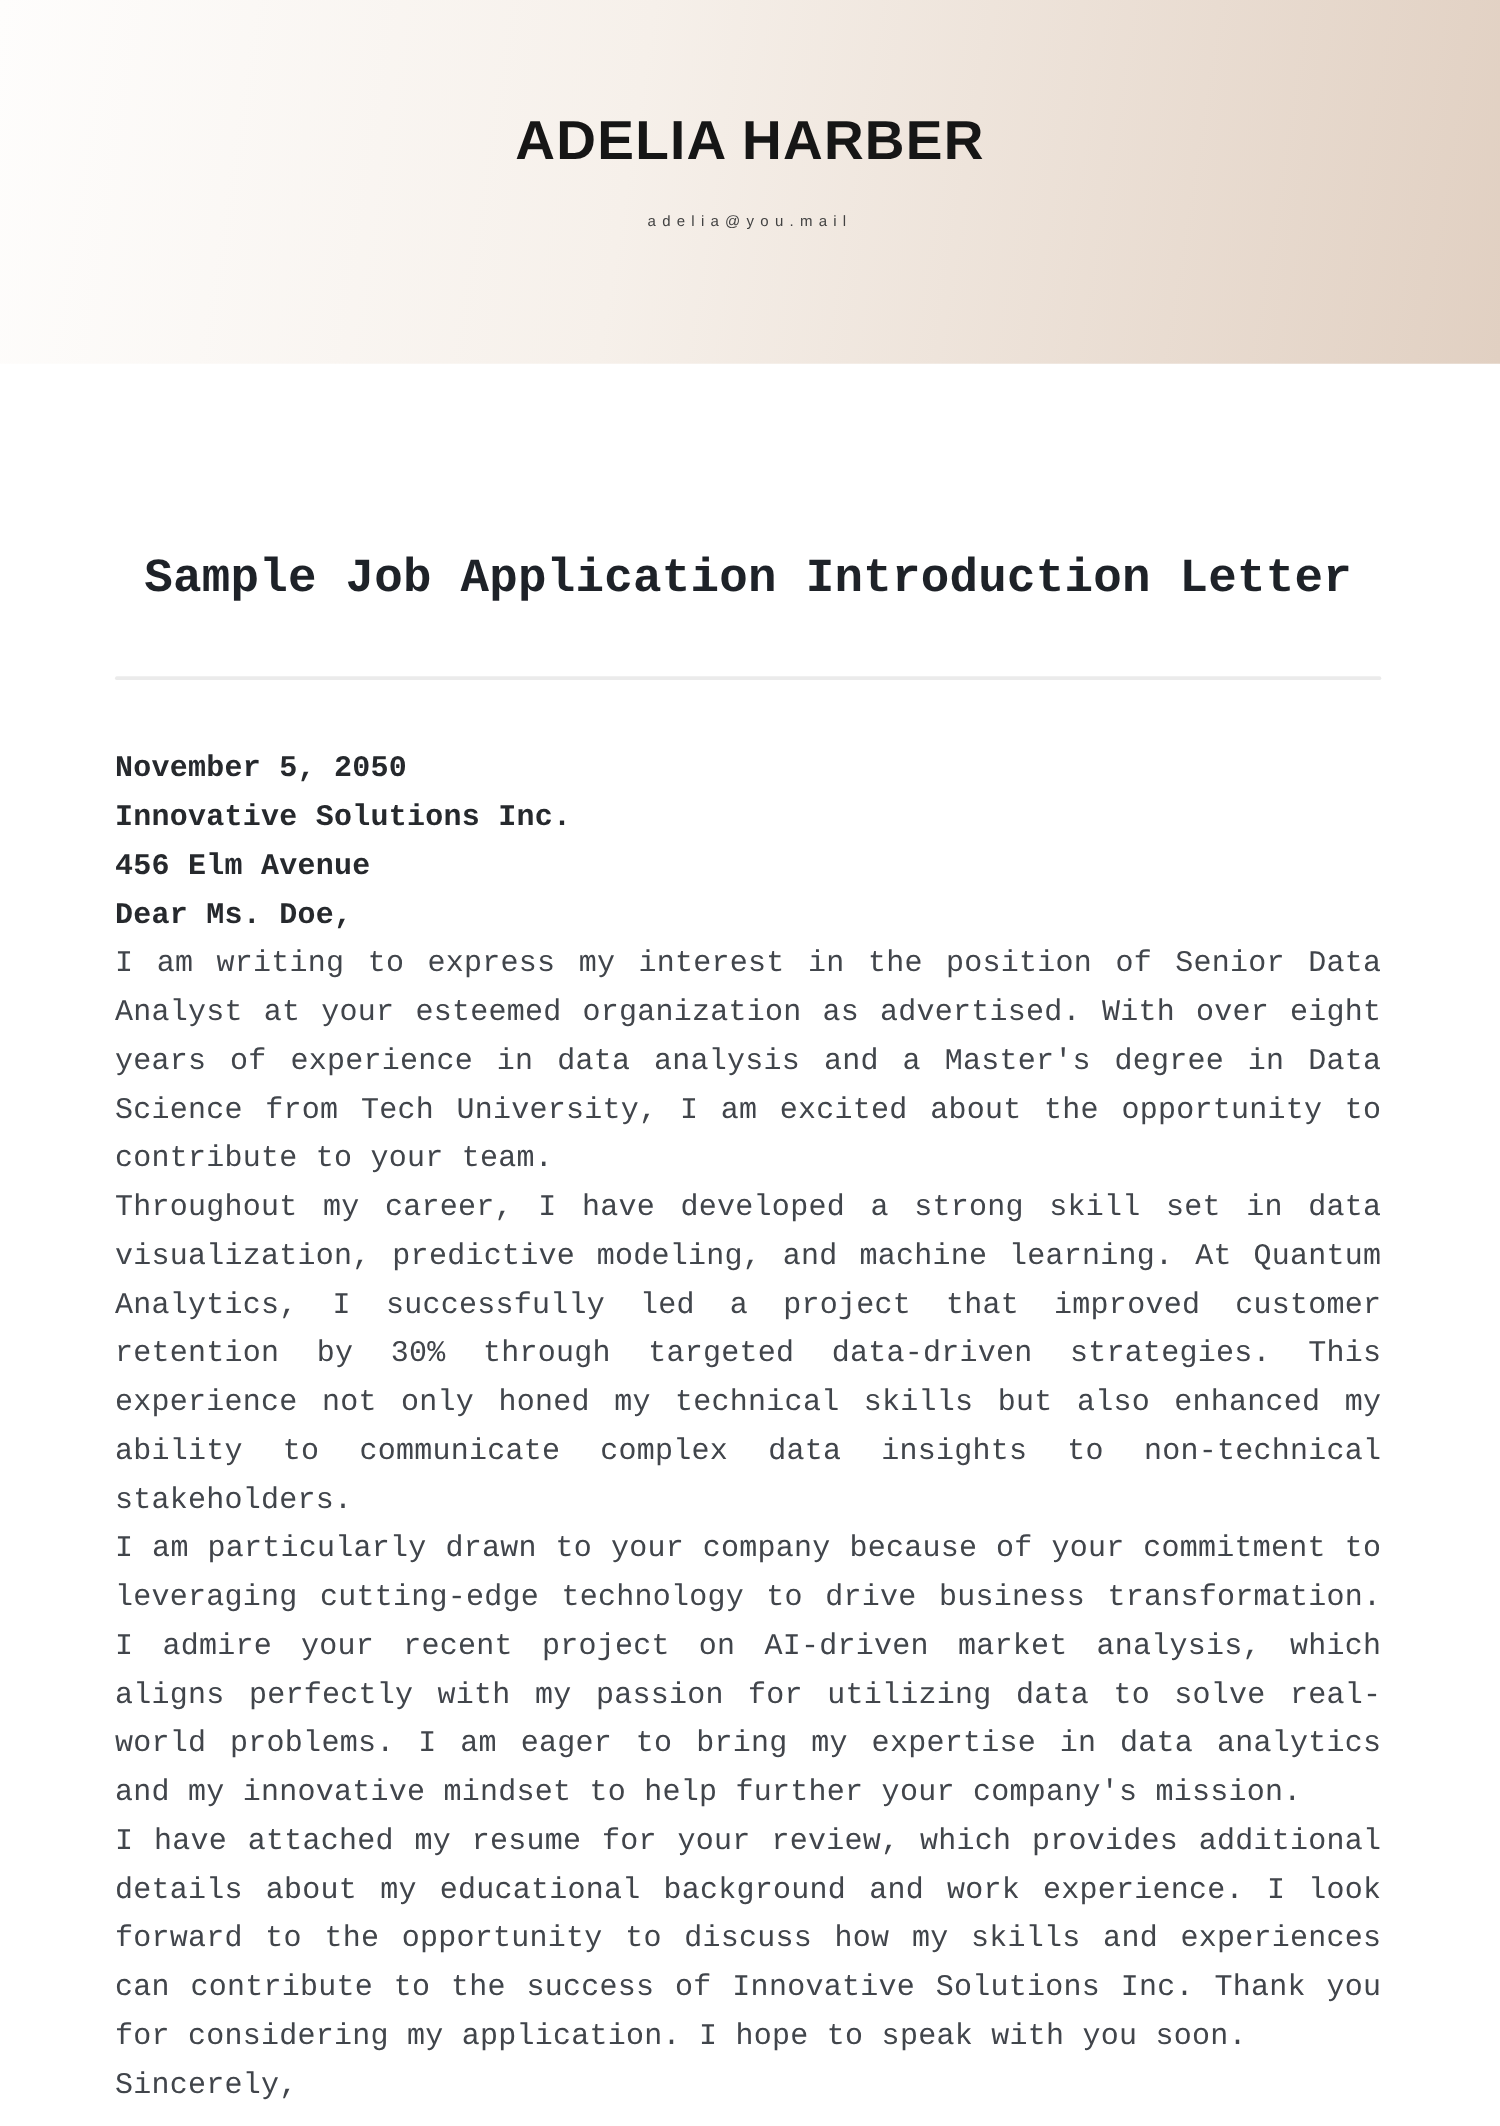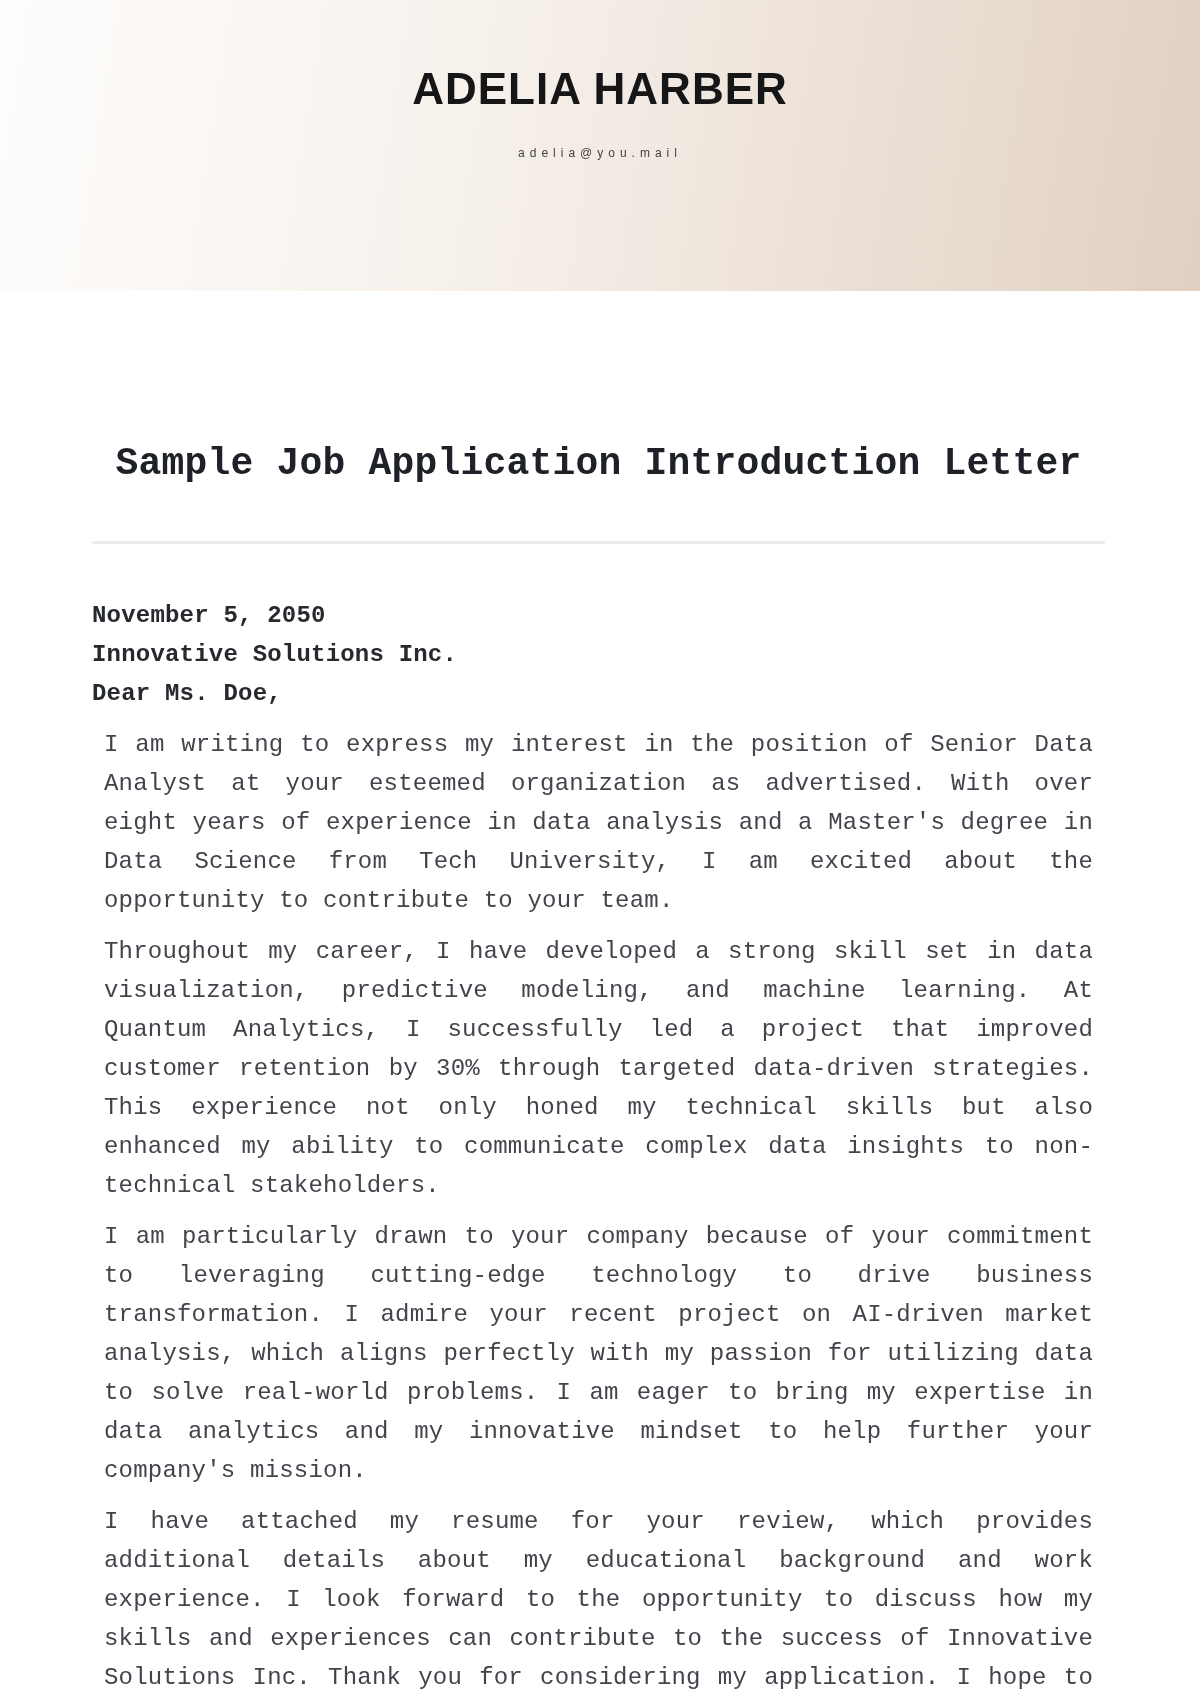--- a/index.html
+++ b/index.html
@@ -15,21 +15,21 @@
     width: 1200px;
     height: 1701px;
     overflow: hidden;
     background: #ffffff;
   }
   .header-band {
     height: 291px;
     background: linear-gradient(99deg, #fefdfc 0%, #f6f0ea 42%, #e1d0c2 100%);
     text-align: center;
     box-sizing: border-box;
-    padding-top: 64px;
+    padding-top: 88px;
   }
   .profile-name {
     font-size: 44px;
     font-weight: 700;
     letter-spacing: 1px;
     color: #161616;
     line-height: 1.15;
   }
   .profile-email {
     margin-top: 27px;
@@ -64,21 +64,21 @@
     font-size: 24px;
     line-height: 39px;
     color: #41454b;
     letter-spacing: 0.2px;
   }
   .addr-block div {
     font-weight: 700;
     color: #26292d;
   }
   .letter p {
-    margin: 12px;
+    margin: 0;
     text-align: justify;
   }
   .closing-line { color: #41454b; }
   .signature-block {
     margin-top: 45px;
     line-height: 48px;
   }
   .signature-block div {
     font-weight: 700;
     color: #26292d;
@@ -98,20 +98,21 @@
 
     <div class="doc-title">Sample Job Application Introduction Letter</div>
 
     <hr class="title-divider">
 
     <div class="letter">
 
       <div class="addr-block">
         <div>November 5, 2050</div>
         <div>Innovative Solutions Inc.</div>
+        <div>456 Elm Avenue</div>
         <div>Dear Ms. Doe,</div>
       </div>
 
       <p>I am writing to express my interest in the position of Senior Data Analyst at your esteemed organization as advertised. With over eight years of experience in data analysis and a Master's degree in Data Science from Tech University, I am excited about the opportunity to contribute to your team.</p>
       <p>Throughout my career, I have developed a strong skill set in data visualization, predictive modeling, and machine learning. At Quantum Analytics, I successfully led a project that improved customer retention by 30% through targeted data-driven strategies. This experience not only honed my technical skills but also enhanced my ability to communicate complex data insights to non-technical stakeholders.</p>
       <p>I am particularly drawn to your company because of your commitment to leveraging cutting-edge technology to drive business transformation. I admire your recent project on AI-driven market analysis, which aligns perfectly with my passion for utilizing data to solve real-world problems. I am eager to bring my expertise in data analytics and my innovative mindset to help further your company's mission.</p>
       <p>I have attached my resume for your review, which provides additional details about my educational background and work experience. I look forward to the opportunity to discuss how my skills and experiences can contribute to the success of Innovative Solutions Inc. Thank you for considering my application. I hope to speak with you soon.</p>
 
       <div class="closing-line">Sincerely,</div>
 

